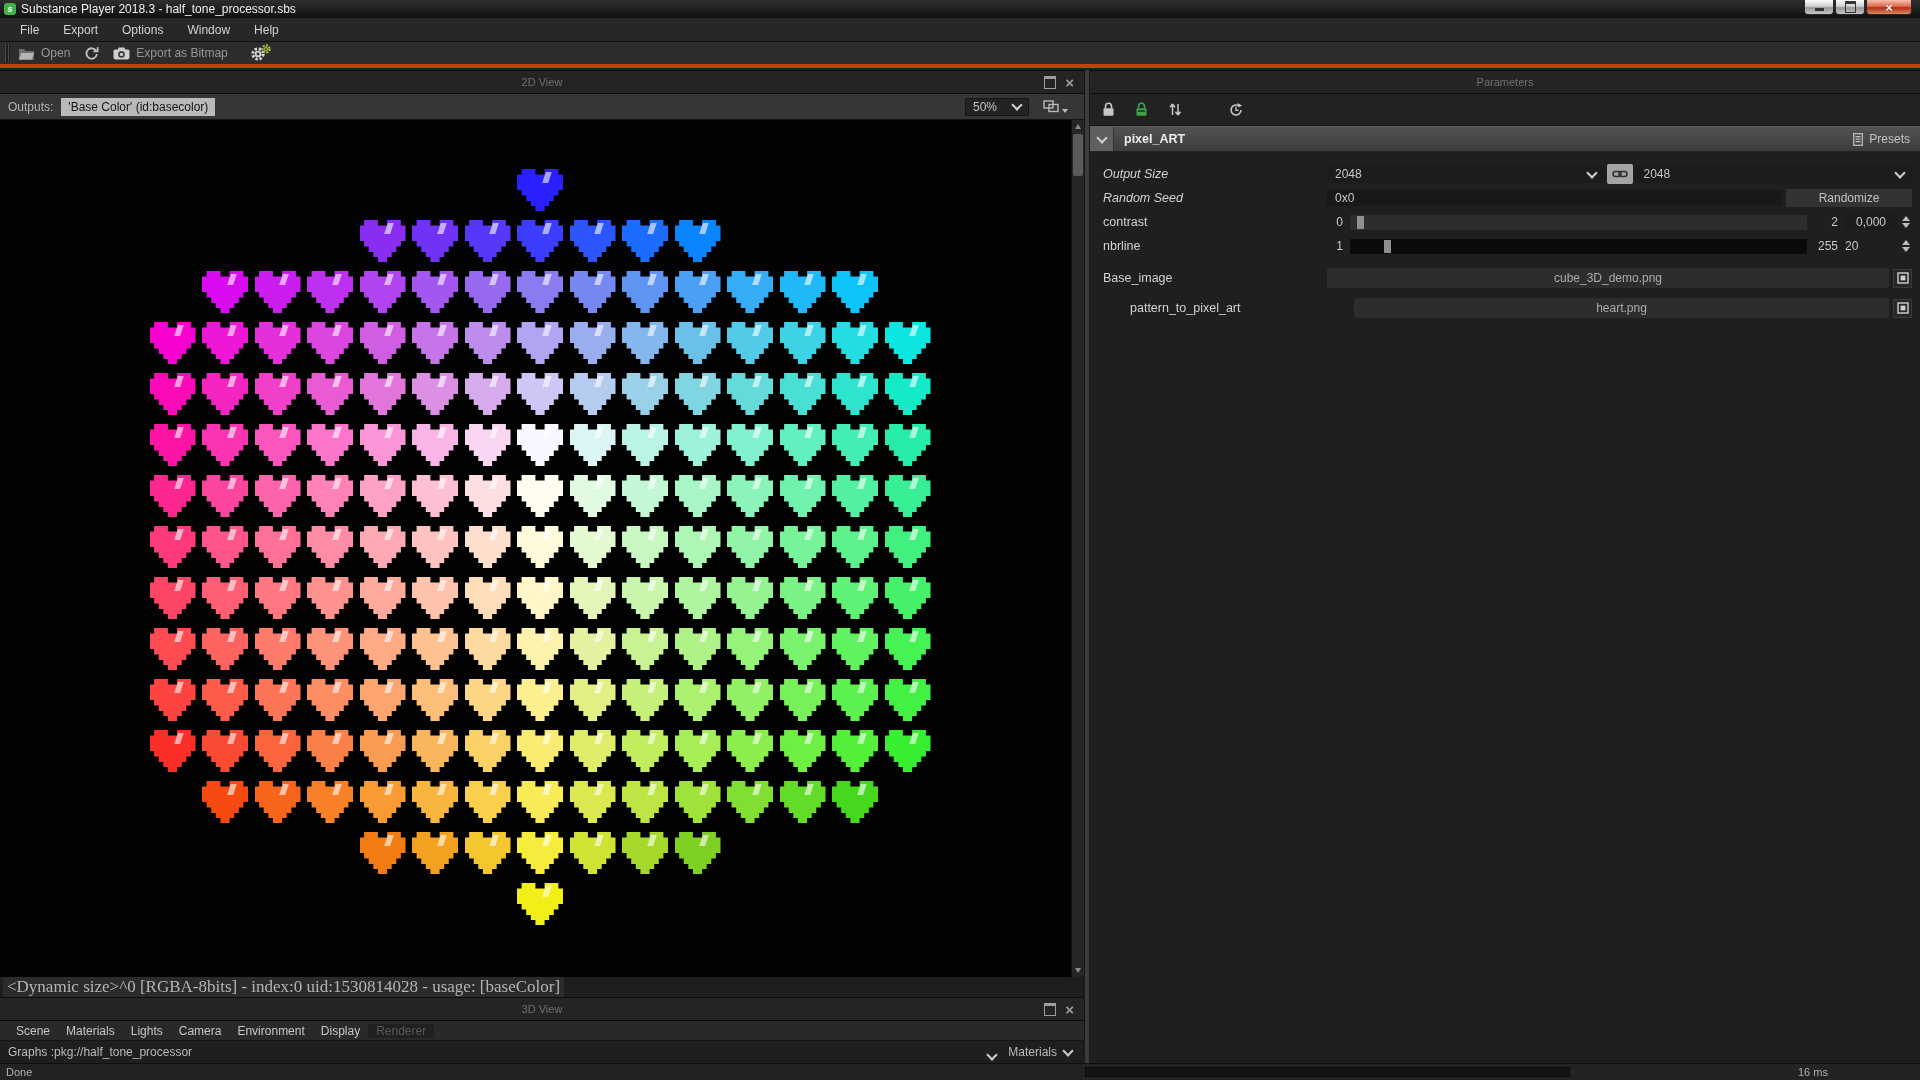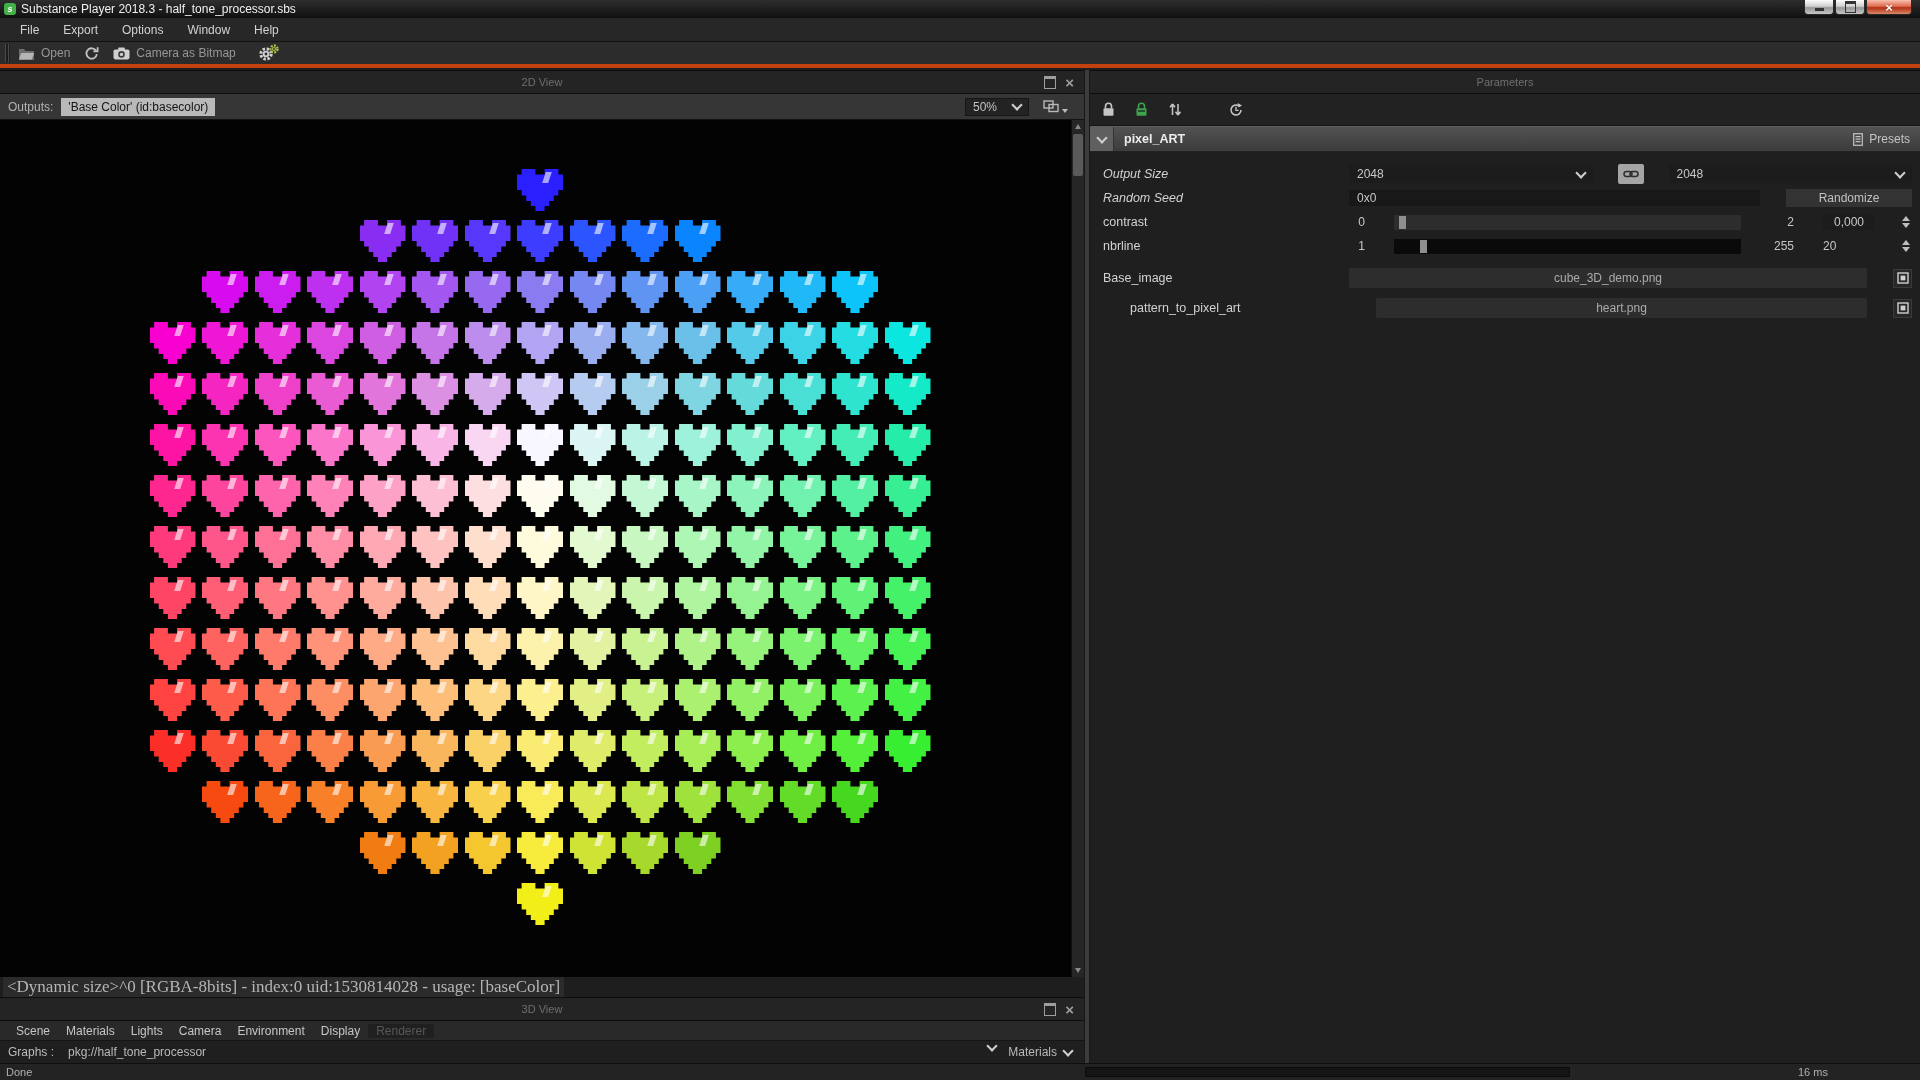--- a/index.html
+++ b/index.html
@@ -84,38 +84,38 @@
   .statusline2d{height:20px;background:#1e1e1e;display:flex;align-items:center;padding:0 3px;box-sizing:border-box;}
   .statusline2d span{background:#2b2b2b;color:#b5b5b5;font-size:17px;padding:1px 4px;font-family:Liberation Serif, serif;}
 
   
   .menu3d{height:20px;background:#292929;display:flex;align-items:center;padding-left:8px;
     box-sizing:border-box;border-bottom:1px solid #151515;}
   .menu3d-item{padding:0 8px;color:#c6c6c6;}
   .menu3d-item.disabled{color:#575757;background:#202020;}
   .graphsrow{height:22px;background:#1f1f1f;display:flex;align-items:center;padding:0 8px;box-sizing:border-box;}
   .graphs-label{color:#bcbcbc;}
-  .graphs-select{flex:1;display:flex;align-items:flex-start;justify-content:space-between;
-    margin-left:14px;color:#b9b9b9;gap:16px;}
+  .graphs-select{flex:1;display:flex;align-items:flex-end;justify-content:space-between;
+    margin-left:0;color:#b9b9b9;gap:16px;}
   .materials-select{display:flex;align-items:center;gap:7px;color:#b9b9b9;margin-left:12px;padding-right:4px;}
 
   
   .ptoolbar{height:32px;background:#222;border-bottom:1px solid #141414;
     display:flex;align-items:center;gap:20px;padding-left:12px;box-sizing:border-box;}
   .ptool-ic{display:flex;align-items:center;}
   .ptool-ic.reset{margin-left:26px;}
   .section-header{height:26px;background:linear-gradient(#525252,#3c3c3c);
     border-top:1px solid #5f5f5f;border-bottom:1px solid #222;display:flex;align-items:center;box-sizing:border-box;}
   .collapse-box{width:24px;height:100%;background:#5f5f5f;display:flex;align-items:center;
     justify-content:center;border-right:1px solid #333;box-sizing:border-box;}
   .section-title{margin-left:10px;font-weight:bold;color:#ececec;font-size:12.5px;}
   .presets{margin-left:auto;margin-right:10px;display:flex;align-items:center;gap:6px;color:#c4c4c4;}
 
   .params{padding-top:8px;}
-  .prow{display:flex;align-items:center;height:20px;margin:4px 8px 0 0;padding-left:13px;box-sizing:border-box;gap:22px;}
+  .prow{display:flex;align-items:center;height:20px;margin:4px 8px 0 0;padding-left:13px;box-sizing:border-box;}
   .plabel{width:224px;flex:none;color:#d2d2d2;font-size:12.5px;}
   .plabel.it{font-style:italic;}
   .pselect{flex:1;height:18px;background:#1c1c1c;display:flex;align-items:center;
     justify-content:space-between;padding:0 8px;box-sizing:border-box;color:#c8c8c8;}
   .linkbtn{width:26px;height:20px;background:#a5a5a5;margin:0 3px;display:flex;
     align-items:center;justify-content:center;border-radius:2px;}
   .pfield{flex:1;height:16px;background:#181818;display:flex;align-items:center;
     padding:0 8px;box-sizing:border-box;color:#c8c8c8;}
   .randbtn{width:126px;height:18px;background:#333;color:#c2c2c2;display:flex;
     align-items:center;justify-content:center;margin-left:4px;}
@@ -196,21 +196,21 @@
     </div>
     <div class="tbtn">
       <span class="ic">
         <svg width="17" height="13" viewBox="0 0 17 13">
             <rect x="5.2" y="0.5" width="6.6" height="3.4" rx="1" fill="#cfcfcf"></rect>
             <rect x="0.5" y="2.4" width="16" height="10" rx="1.8" fill="#cfcfcf"></rect>
             <circle cx="8.5" cy="7.4" r="3.3" fill="#3a3a3a"></circle>
             <circle cx="8.5" cy="7.4" r="1.7" fill="#cfcfcf"></circle>
           </svg>
       </span>
-      <span>Camera as Bitmap</span>
+      <span>Export as Bitmap</span>
     </div>
     <div class="tbtn" style="margin-left:8px">
       <span class="ic">
         <svg width="21" height="18" viewBox="0 0 21 18">
           <circle cx="8" cy="10" r="5.2" fill="none" stroke="#d2d2d2" stroke-width="3" stroke-dasharray="2.4 1.7"></circle>
           <circle cx="8" cy="10" r="3.3" fill="#d2d2d2"></circle>
             <circle cx="8" cy="10" r="1.4" fill="#2c2c2c"></circle>
           <circle cx="16" cy="5" r="3.5" fill="none" stroke="#a9bf49" stroke-width="2.4" stroke-dasharray="1.9 1.3"></circle>
           <circle cx="16" cy="5" r="2.1" fill="#a9bf49"></circle>
             <circle cx="16" cy="5" r="0.9" fill="#2c2c2c"></circle>

